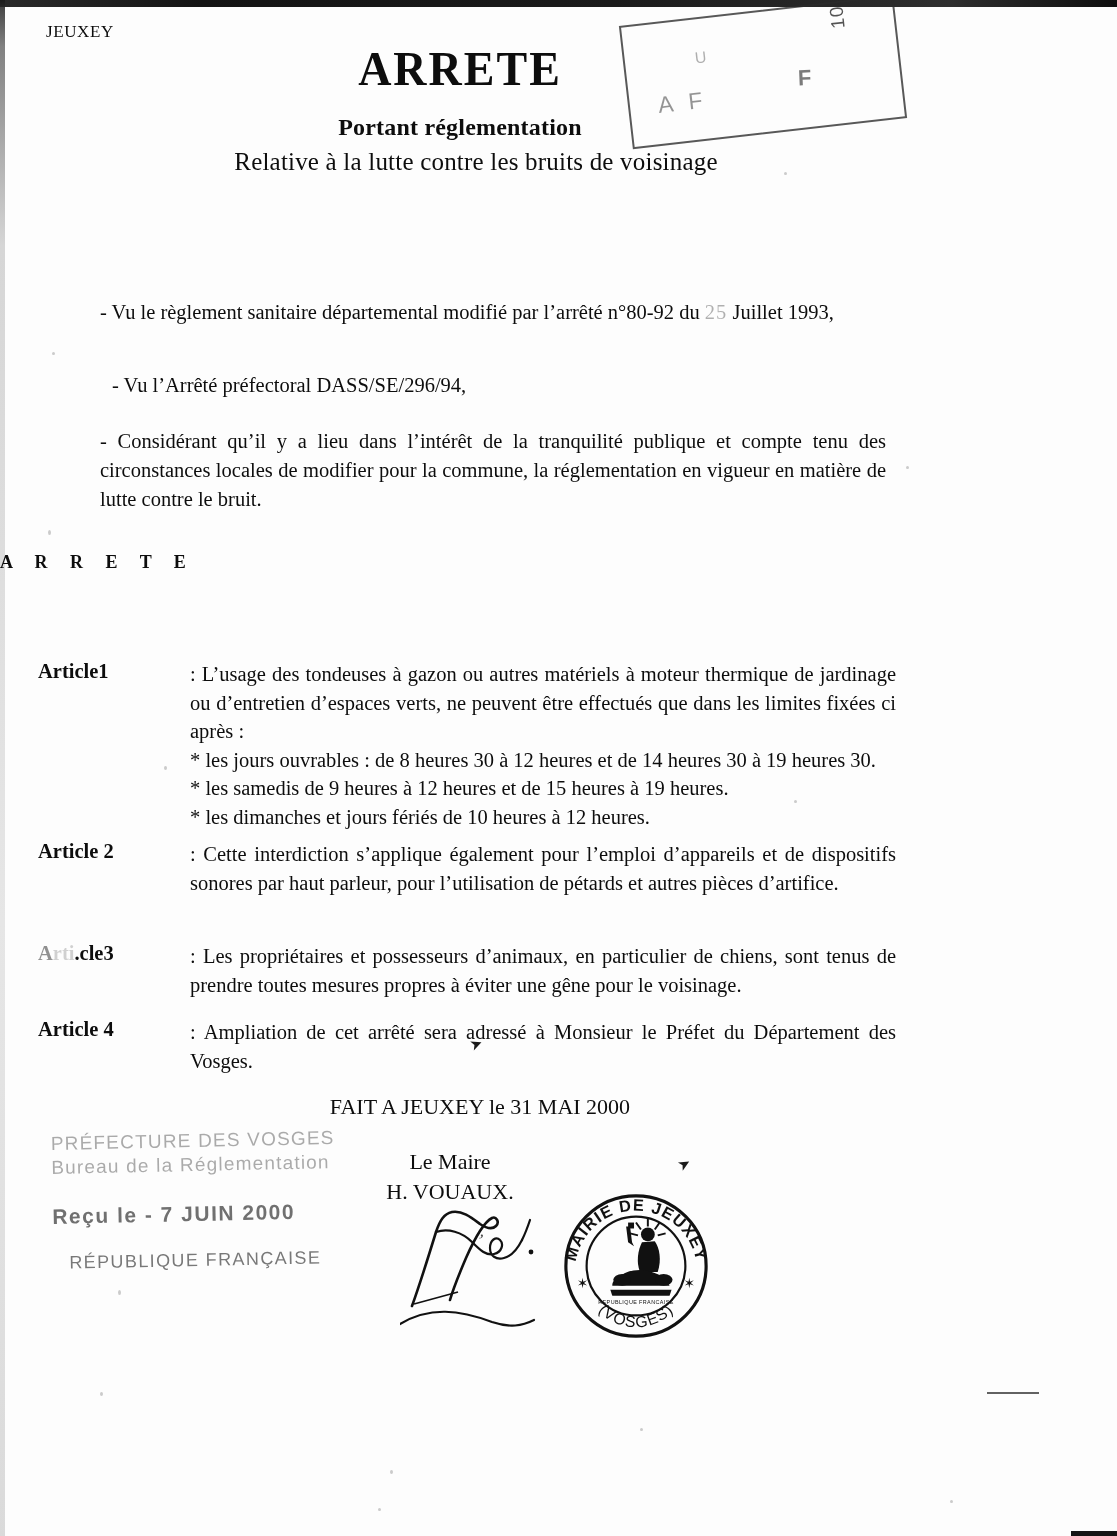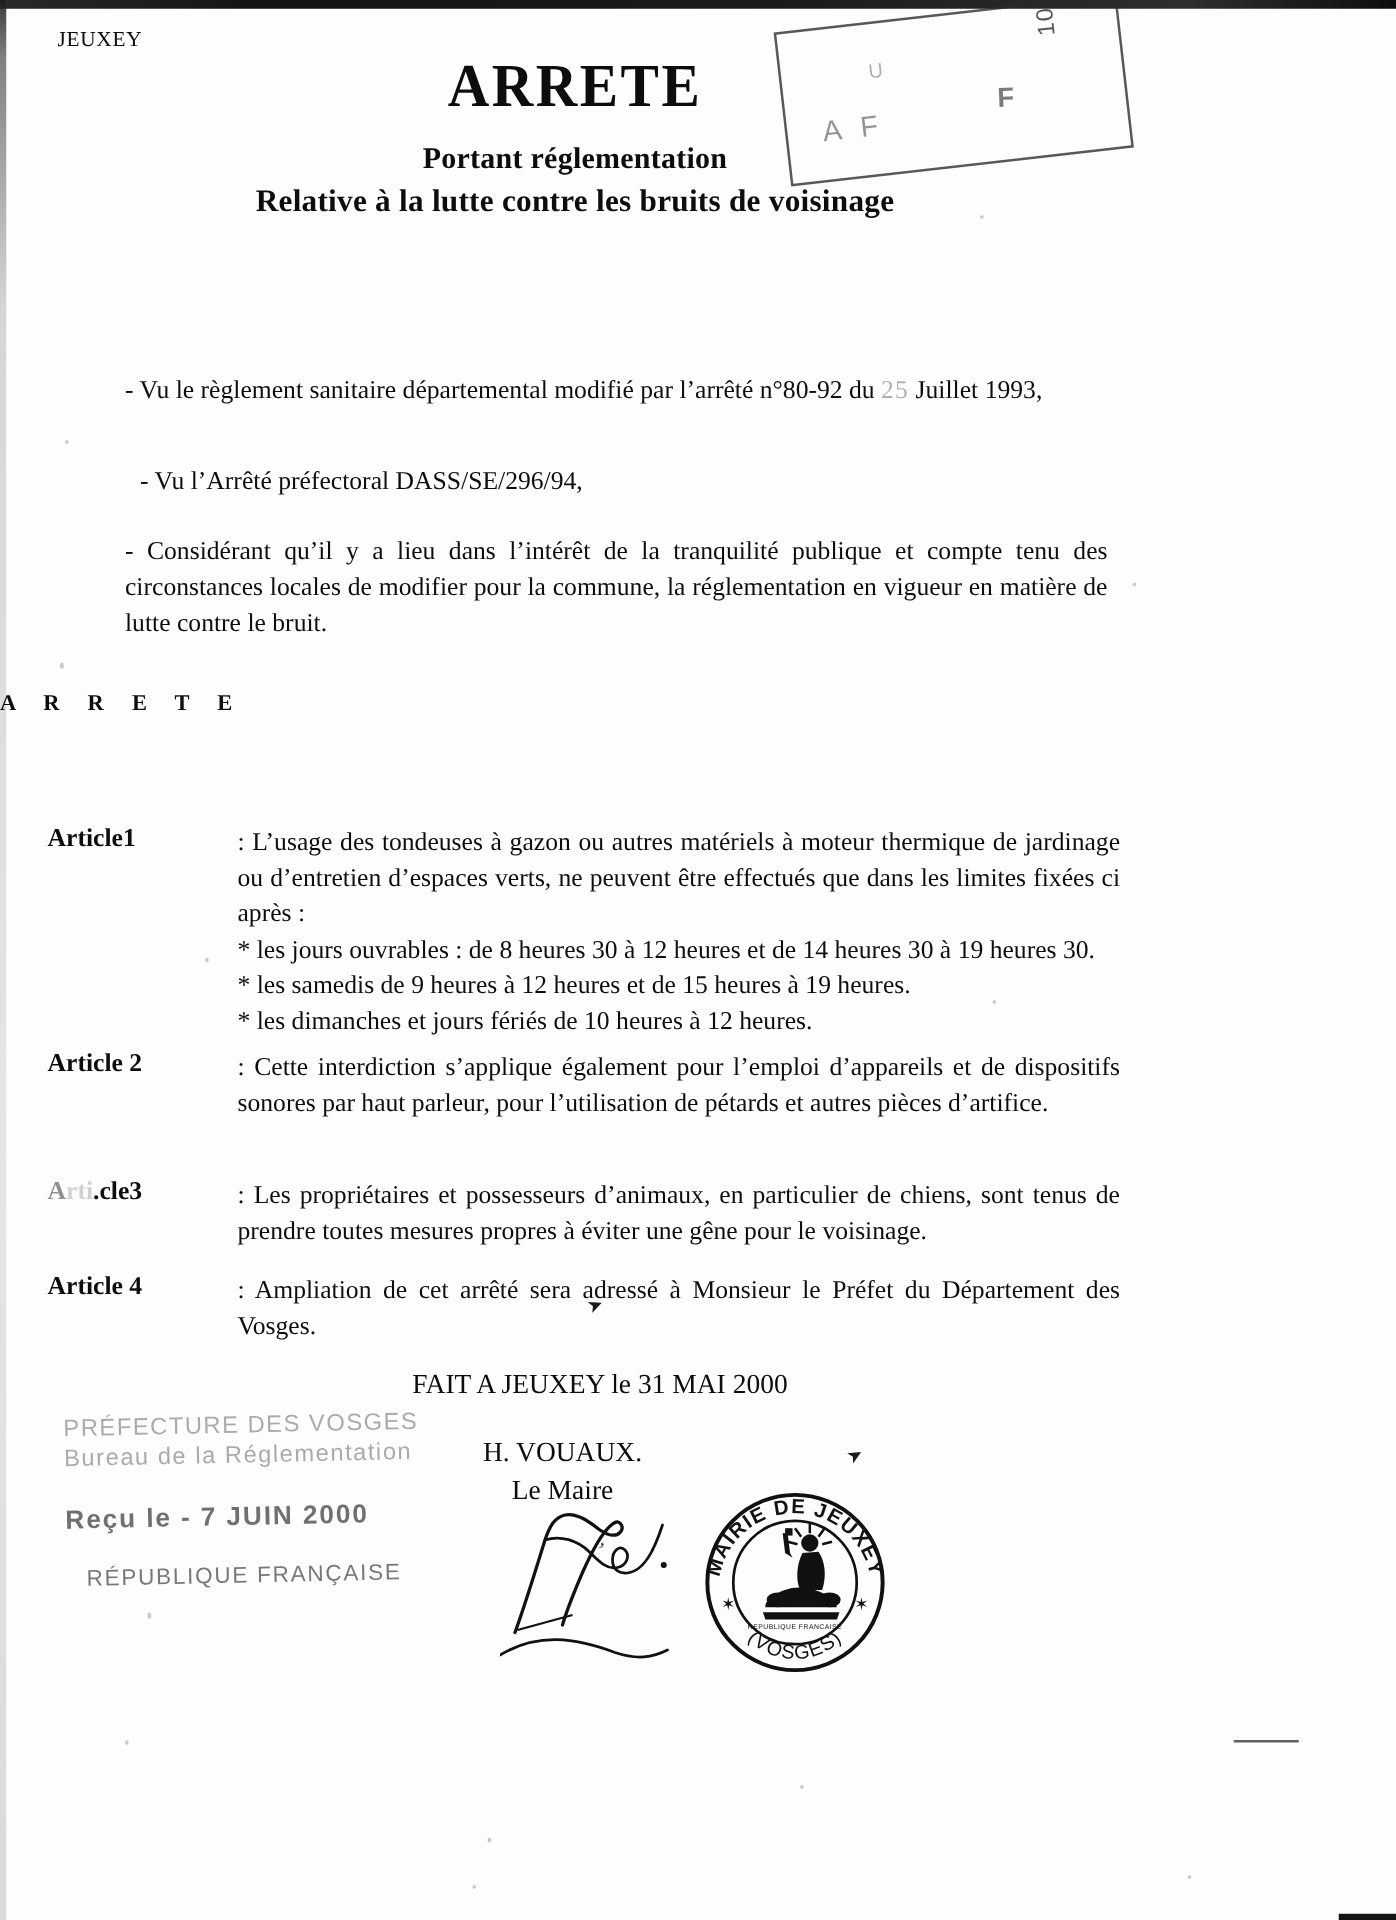--- a/index.html
+++ b/index.html
@@ -62,25 +62,25 @@
     position: absolute;
     left: 0; top: 114px;
     width: 920px;
     text-align: center;
     font-size: 24px;
     font-weight: bold;
     letter-spacing: .2px;
   }
   .subtitle2 {
     position: absolute;
-    left: 0; top: 148px;
+    left: 16px; top: 148px;
     width: 920px;
     text-align: center;
     font-size: 25px;
-    font-weight: bold;
+    font-weight: normal;
     letter-spacing: .2px;
   }
 
   
   .stamp-rect {
     position: absolute;
     left: 625px; top: 10px;
     width: 272px; height: 120px;
     border: 2px solid #2b2b2b;
     transform: rotate(-6.5deg);
@@ -290,22 +290,22 @@
   </div>
 
   <div class="article" id="art4">
     <div class="lbl">Article 4</div>
     <div class="body">: Ampliation de cet arrêté sera adressé à Monsieur le Préfet du Département des Vosges.</div>
   </div>
 
   <div class="fait">FAIT A JEUXEY le 31 MAI 2000</div>
 
   <div class="maire">
+    <div>Le Maire</div>
     <div>H. VOUAUX.</div>
-    <div>Le Maire</div>
   </div>
 
   <div class="prefstamp">
     <div class="l1 dim">PRÉFECTURE DES VOSGES</div>
     <div class="l2 dim">Bureau de la Réglementation</div>
     <div class="l3">Reçu le  - 7 JUIN 2000</div>
     <div class="l4">RÉPUBLIQUE FRANÇAISE</div>
   </div>
 
   <svg class="signature" viewBox="0 0 200 140">

